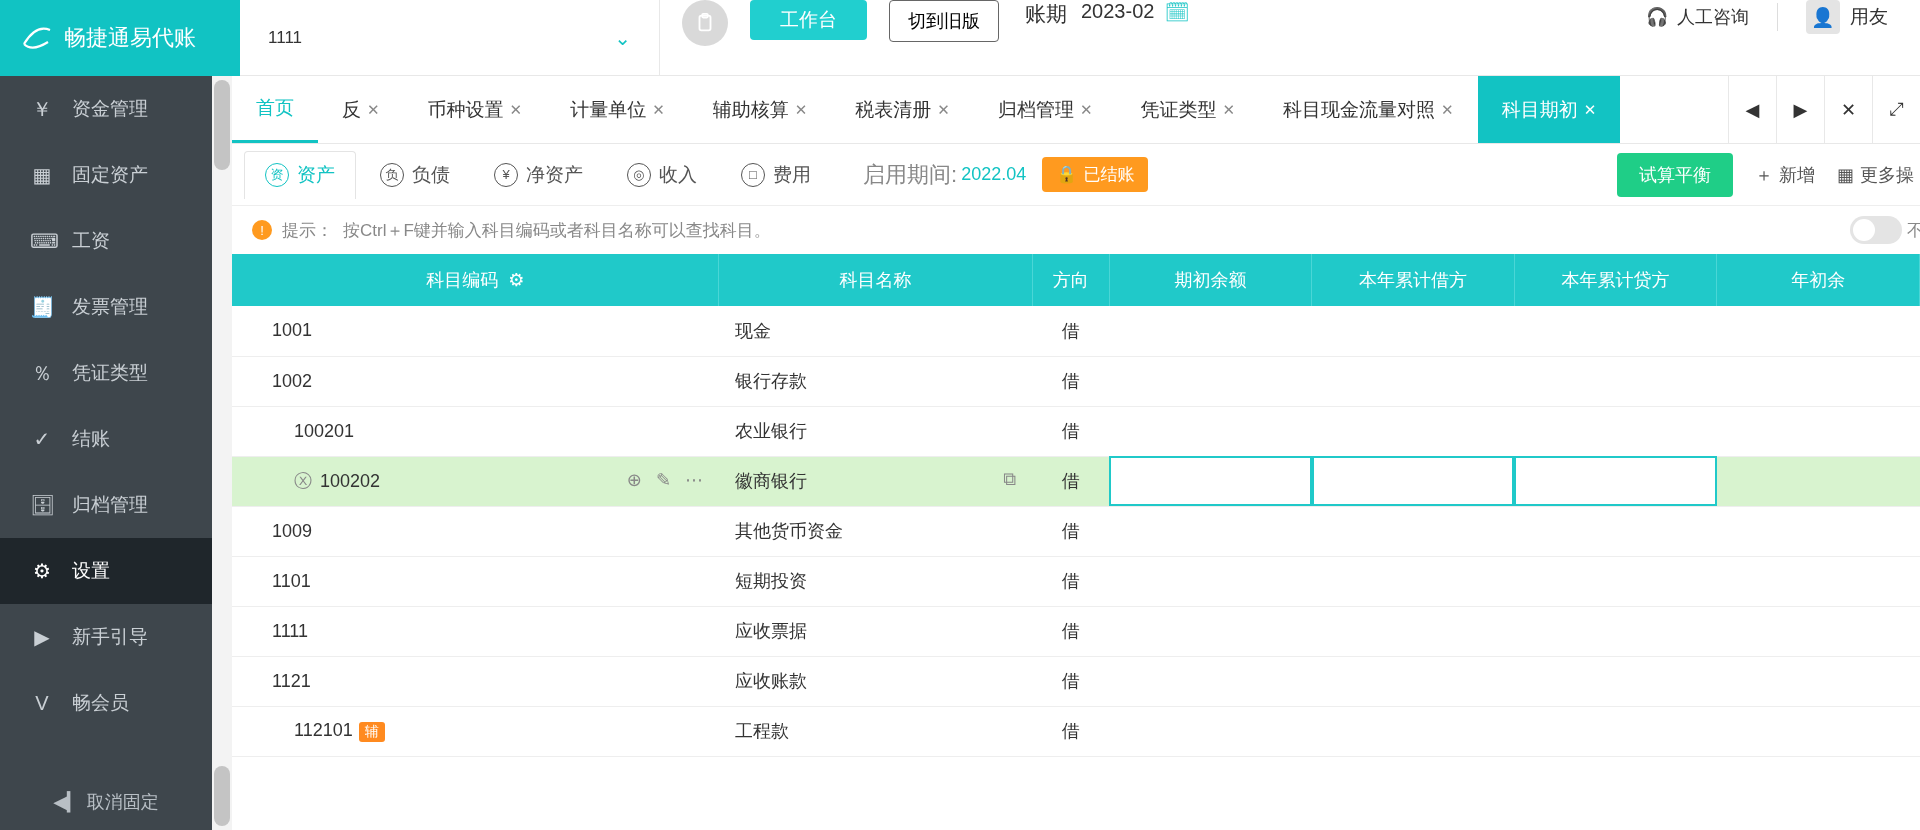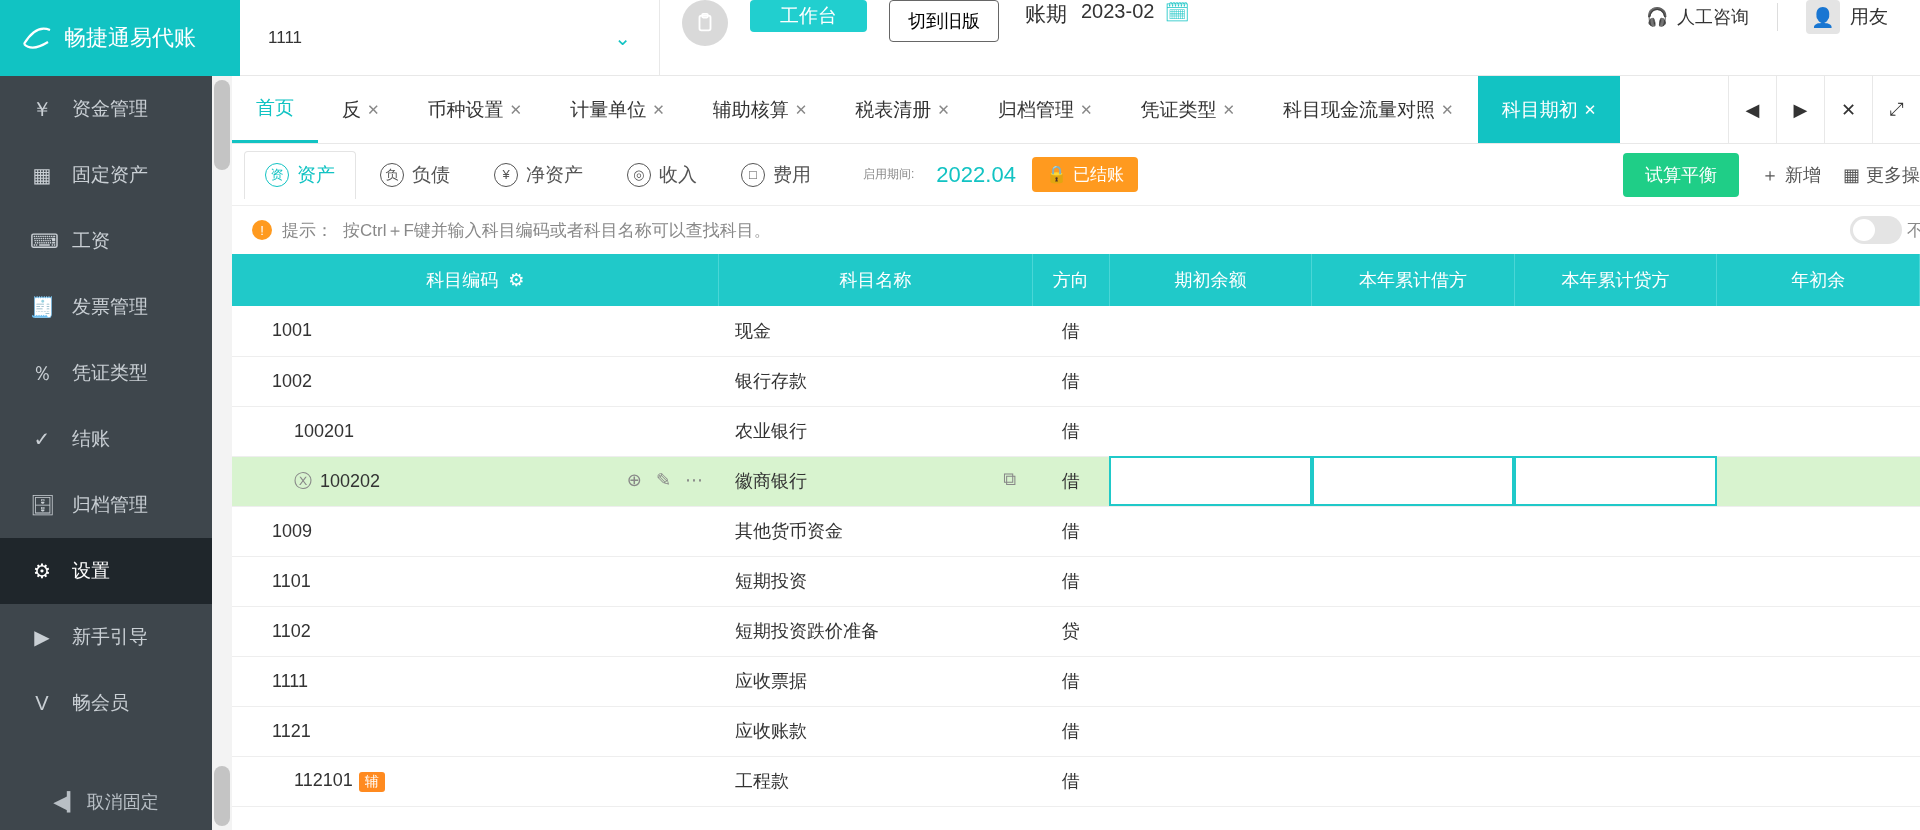--- a/index.html
+++ b/index.html
@@ -5,21 +5,21 @@
 * { margin:0; padding:0; box-sizing:border-box; font-family:"Microsoft YaHei","PingFang SC",sans-serif; }
 body { width:1920px; height:830px; overflow:hidden; background:#fff; color:#333; font-size:17px; }
 
 
 .topbar { height:76px; display:flex; align-items:flex-start; background:#fff; border-bottom:1px solid #e8e8e8; }
 .brand { width:240px; height:76px; background:#11c3c3; display:flex; align-items:center; gap:10px; color:#fff; font-size:22px; padding-left:18px; }
 .brand svg { width:36px; height:36px; }
 .corp-select { width:420px; height:76px; display:flex; align-items:center; justify-content:space-between; padding:0 28px; border-right:1px solid #e8e8e8; cursor:pointer; }
 .corp-select .chev { color:#12c3c3; font-size:20px; }
 .round-ico { width:46px; height:46px; border-radius:50%; background:#d9d9d9; display:flex; align-items:center; justify-content:center; margin-left:22px; }
-.btn-workbench { margin-left:22px; height:32px; padding:0 30px; background:#21cfcf; color:#fff; border:none; border-radius:4px; font-size:19px; cursor:pointer; }
+.btn-workbench { margin-left:22px; height:40px; padding:0 30px; background:#21cfcf; color:#fff; border:none; border-radius:4px; font-size:19px; cursor:pointer; }
 .btn-oldver { margin-left:22px; height:42px; padding:0 18px; background:#fff; border:1px solid #666; border-radius:4px; font-size:18px; cursor:pointer; }
 .period-lbl { margin-left:26px; font-size:21px; }
 .period-val { margin-left:14px; font-size:20px; }
 .ico-cal { margin-left:10px; color:#1cc6c6; font-size:20px; }
 .top-right { margin-left:auto; display:flex; align-items:center; gap:28px; padding-right:32px; }
 .consult { display:flex; align-items:center; gap:8px; font-size:18px; cursor:pointer; }
 .vr { width:1px; height:28px; background:#ddd; }
 .user { display:flex; align-items:center; gap:10px; font-size:19px; }
 .avatar { width:34px; height:34px; background:#e4e4e4; border-radius:4px; display:flex; align-items:center; justify-content:center; }
 
@@ -44,24 +44,24 @@
 .tab.current { background:#12c3c3; color:#fff; }
 .tab.current .x { color:#fff; }
 .tab-ctrl { display:flex; align-items:center; margin-left:auto; }
 .tab-ctrl .c { width:48px; height:68px; display:flex; align-items:center; justify-content:center; border-left:1px solid #e8e8e8; font-size:18px; cursor:pointer; }
 
 
 .subtabs { height:62px; display:flex; align-items:center; padding-left:12px; gap:4px; border-bottom:1px solid #eee; position:relative; }
 .stab { height:48px; display:flex; align-items:center; gap:8px; padding:0 20px; font-size:19px; cursor:pointer; color:#555; }
 .stab.active { background:#fff; color:#12c3c3; border:1px solid #e4e4e4; border-bottom:none; border-radius:4px 4px 0 0; }
 .stab .sic { width:24px; height:24px; display:inline-flex; align-items:center; justify-content:center; border:1.5px solid currentColor; border-radius:50%; font-size:13px; }
-.enable-lbl { margin-left:28px; color:#888; font-size:12px; }
-.enable-val { margin-left:18px; color:#12c3c3; font-size:22px; }
+.enable-lbl { margin-left:28px; color:#888; font-size:22px; }
+.enable-val { margin-left:0; color:#12c3c3; font-size:18px; }
 .badge-closed { margin-left:12px; background:#ff9a1f; color:#fff; padding:6px 14px; border-radius:4px; font-size:17px; display:inline-flex; align-items:center; gap:6px; }
-.sub-right { position:absolute; right:0; display:flex; align-items:center; gap:22px; }
+.sub-right { position:absolute; right:6px; display:flex; align-items:center; gap:22px; }
 .btn-balance { background:#1fce87; color:#fff; border:none; height:44px; padding:0 22px; border-radius:4px; font-size:18px; cursor:pointer; }
 .link-a { font-size:18px; color:#555; cursor:pointer; display:flex; align-items:center; gap:6px; }
 
 
 .tiprow { height:48px; display:flex; align-items:center; padding-left:20px; gap:10px; color:#888; font-size:17px; position:relative; }
 .tiprow .warn { width:20px; height:20px; border-radius:50%; background:#ff9a1f; color:#fff; display:inline-flex; align-items:center; justify-content:center; font-size:13px; }
 .toggle { position:absolute; right:18px; width:52px; height:28px; background:#e4e4e4; border-radius:14px; }
 .toggle::after { content:""; position:absolute; left:3px; top:3px; width:22px; height:22px; background:#fff; border-radius:50%; }
 
 
@@ -337,29 +337,20 @@
             <tr>
               <td class="c-code"><span style="padding-left:24px">1101</span></td>
               <td class="c-name"><span>短期投资</span></td>
               <td class="c-dir">借</td>
               <td class="c-num"></td>
               <td class="c-num"></td>
               <td class="c-num"></td>
               <td class="c-num"></td>
             </tr>
             <tr>
-              <td class="c-code"><span style="padding-left:24px">1102</span></td>
-              <td class="c-name"><span>短期投资跌价准备</span></td>
-              <td class="c-dir">贷</td>
-              <td class="c-num"></td>
-              <td class="c-num"></td>
-              <td class="c-num"></td>
-              <td class="c-num"></td>
-            </tr>
-            <tr>
               <td class="c-code"><span style="padding-left:24px">1111</span></td>
               <td class="c-name"><span>应收票据</span></td>
               <td class="c-dir">借</td>
               <td class="c-num"></td>
               <td class="c-num"></td>
               <td class="c-num"></td>
               <td class="c-num"></td>
             </tr>
             <tr>
               <td class="c-code"><span style="padding-left:24px">1121</span></td>

